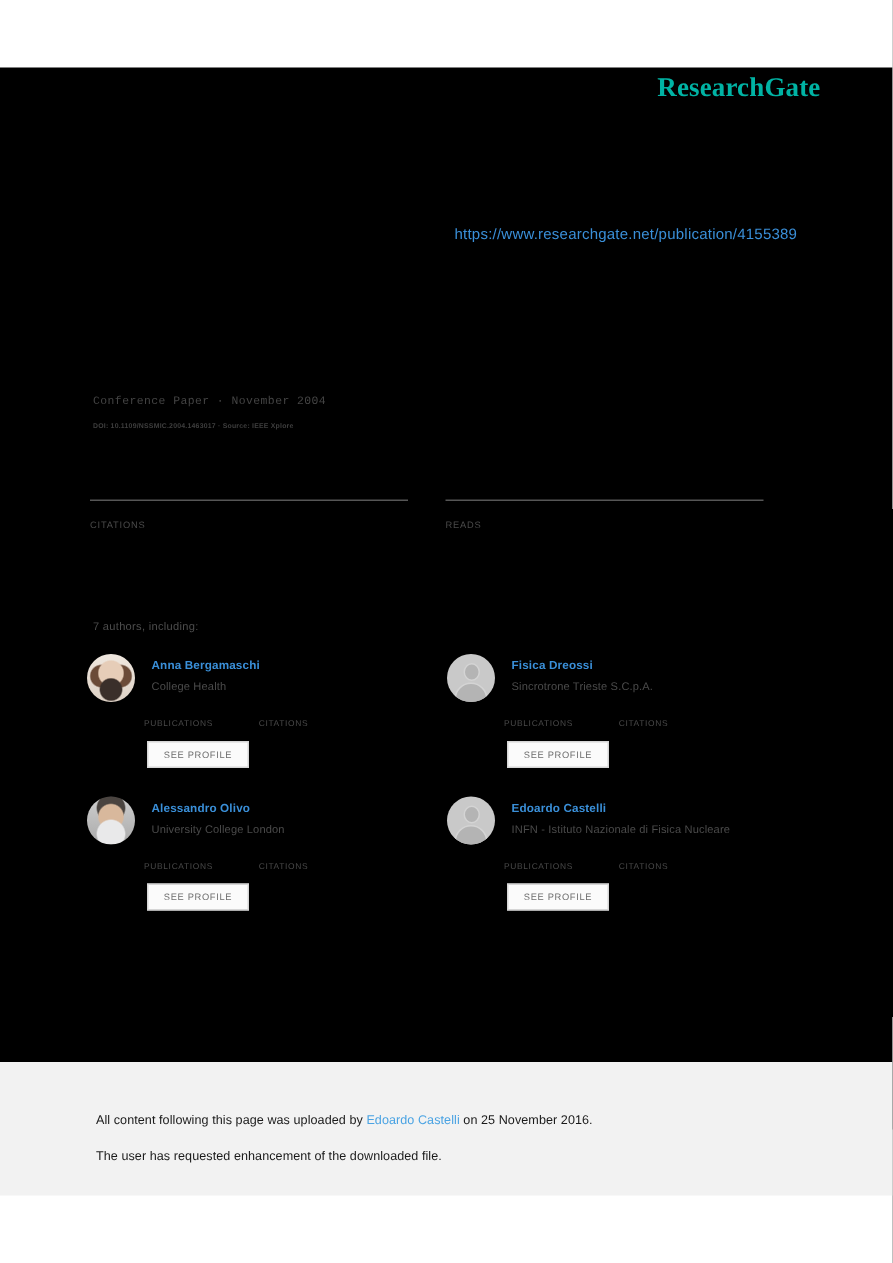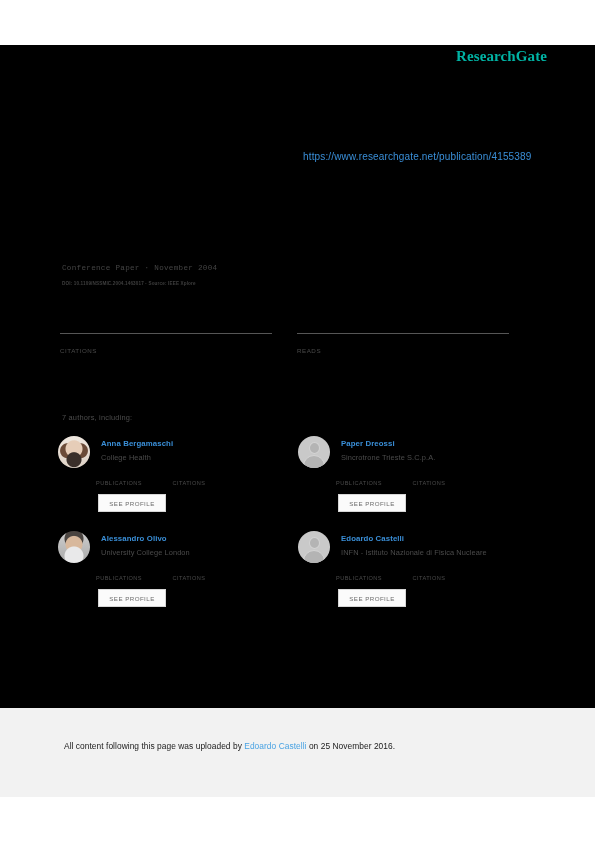--- a/index.html
+++ b/index.html
@@ -27,21 +27,21 @@
     height: 708px;
     background: #000000;
     color: #2b2b2b;
   }
 
   .rg-logo {
     position: absolute;
     top: 3px;
     right: 48px;
     font-family: "Liberation Serif", serif;
-    font-size: 15px;
+    font-size: 18px;
     font-weight: 700;
     letter-spacing: .1px;
     color: #00b3a4;
     white-space: nowrap;
     margin-left: 36px;
   }
 
   .rg-url {
     position: absolute;
     top: 106px;
@@ -307,21 +307,21 @@
       </div>
     </div>
     <div class="see-profile">SEE PROFILE</div>
   </div>
 
   <div class="author a1">
     <div class="avatar">
       <div class="silhouette-head"></div>
       <div class="silhouette-body"></div>
     </div>
-    <div class="name">Paper Dreossi</div>
+    <div class="name">Fisica Dreossi</div>
     <div class="affil">Sincrotrone Trieste S.C.p.A.</div>
     <div class="counts">
       <div class="col">
         <div class="num"></div>
         <div class="cap">PUBLICATIONS</div>
       </div>
       <div class="col">
         <div class="num"></div>
         <div class="cap">CITATIONS</div>
       </div>
@@ -365,13 +365,14 @@
     </div>
     <div class="see-profile">SEE PROFILE</div>
   </div>
 
 </div>
 
 <div class="footer">
   <div class="line l1">
     <span>All content following this page was uploaded by </span><span class="uploader-link">Edoardo Castelli</span><span> on 25 November 2016.</span>
   </div>
+  <div class="line l2">The user has requested enhancement of the downloaded file.</div>
 </div>
 
 </body></html>

